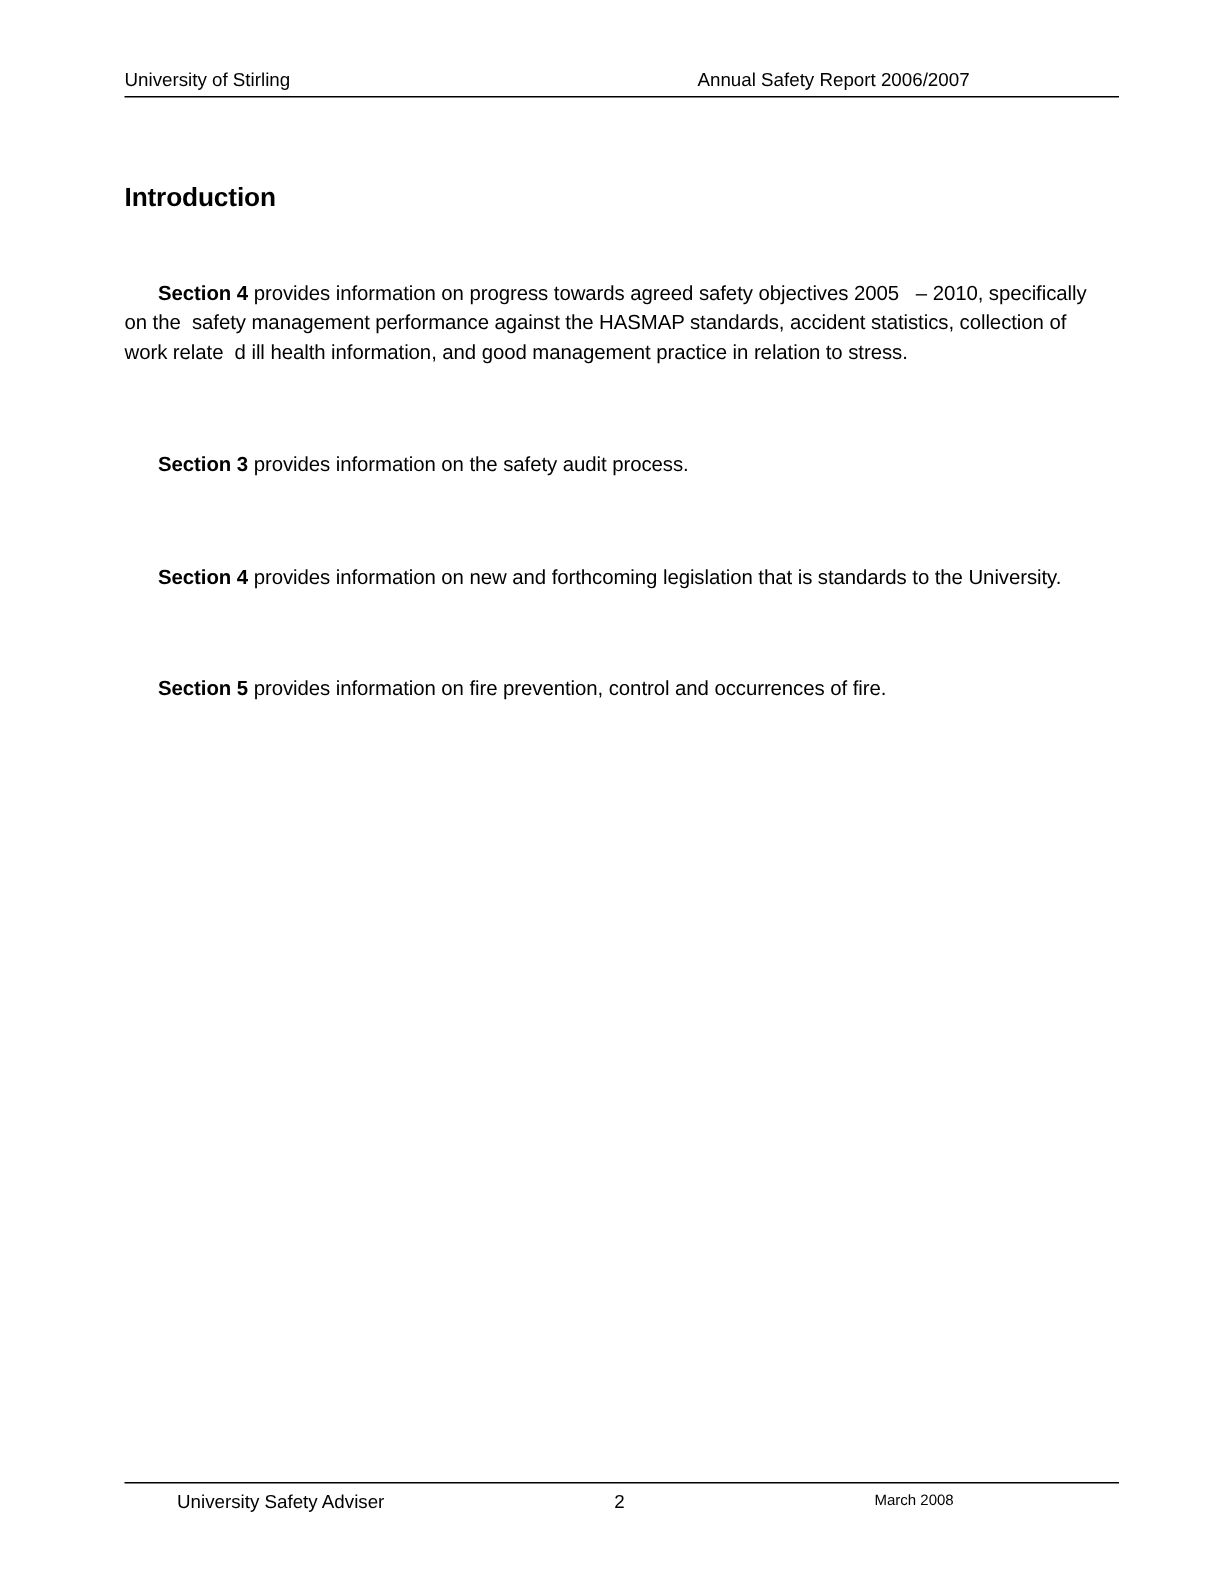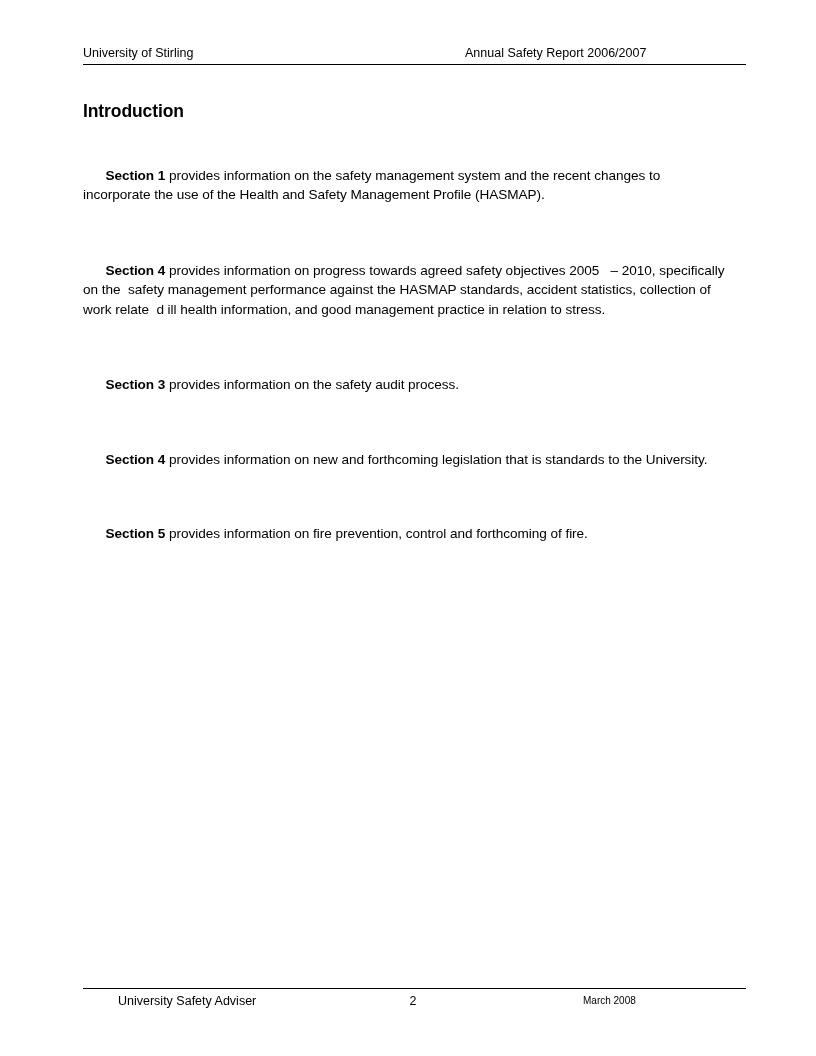--- a/index.html
+++ b/index.html
@@ -51,21 +51,21 @@
     top: 0;
     font-size: 12.5px;
     line-height: 16px;
     white-space: nowrap;
   }
 
   
   .content {
     position: absolute;
     left: 83px;
-    top: 100px;
+    top: 120px;
     width: 648px;
   }
   h1.section-heading {
     margin: 0 0 24px 0;
     font-size: 17.5px;
     font-weight: bold;
     line-height: 22px;
     letter-spacing: -0.1px;
   }
   p.body-para {
@@ -137,38 +137,35 @@
       <span class="hdr-left">University of Stirling</span>
       <span class="hdr-right">Annual Safety Report 2006/2007</span>
     </div>
   </div>
 
   <div class="content">
 
     <h1 class="section-heading">Introduction</h1>
 
 
-    <p class="body-para">
-      <span class="lead">Section 1</span><span> provides information on the safety management system and the recent changes to incorporate the use of the Health and Safety Management Profile (HASMAP).</span>
-    </p>
 
     <p class="body-para">
       <span class="lead">Section 4</span><span> provides information on progress towards agreed safety objectives 2005   – 2010, specifically on the  safety management performance against the HASMAP standards, accident statistics, collection of work relate  d ill health information, and good management practice in relation to stress.</span>
     </p>
 
     <p class="body-para tight">
       <span class="lead">Section 3</span><span> provides information on the safety audit process.</span>
     </p>
 
     <p class="body-para tight">
       <span class="lead">Section 4</span><span> provides information on new and forthcoming legislation that is standards to the University.</span>
     </p>
 
     <p class="body-para tight">
-      <span class="lead">Section 5</span><span> provides information on fire prevention, control and forthcoming of fire.</span>
+      <span class="lead">Section 5</span><span> provides information on fire prevention, control and occurrences of fire.</span>
     </p>
 
   </div>
 
   <div class="page-footer">
     <div class="ftr-inner">
       <span class="ftr-left">University Safety Adviser</span>
       <span class="ftr-center">2</span>
       <span class="ftr-right">March 2008</span>
     </div>

